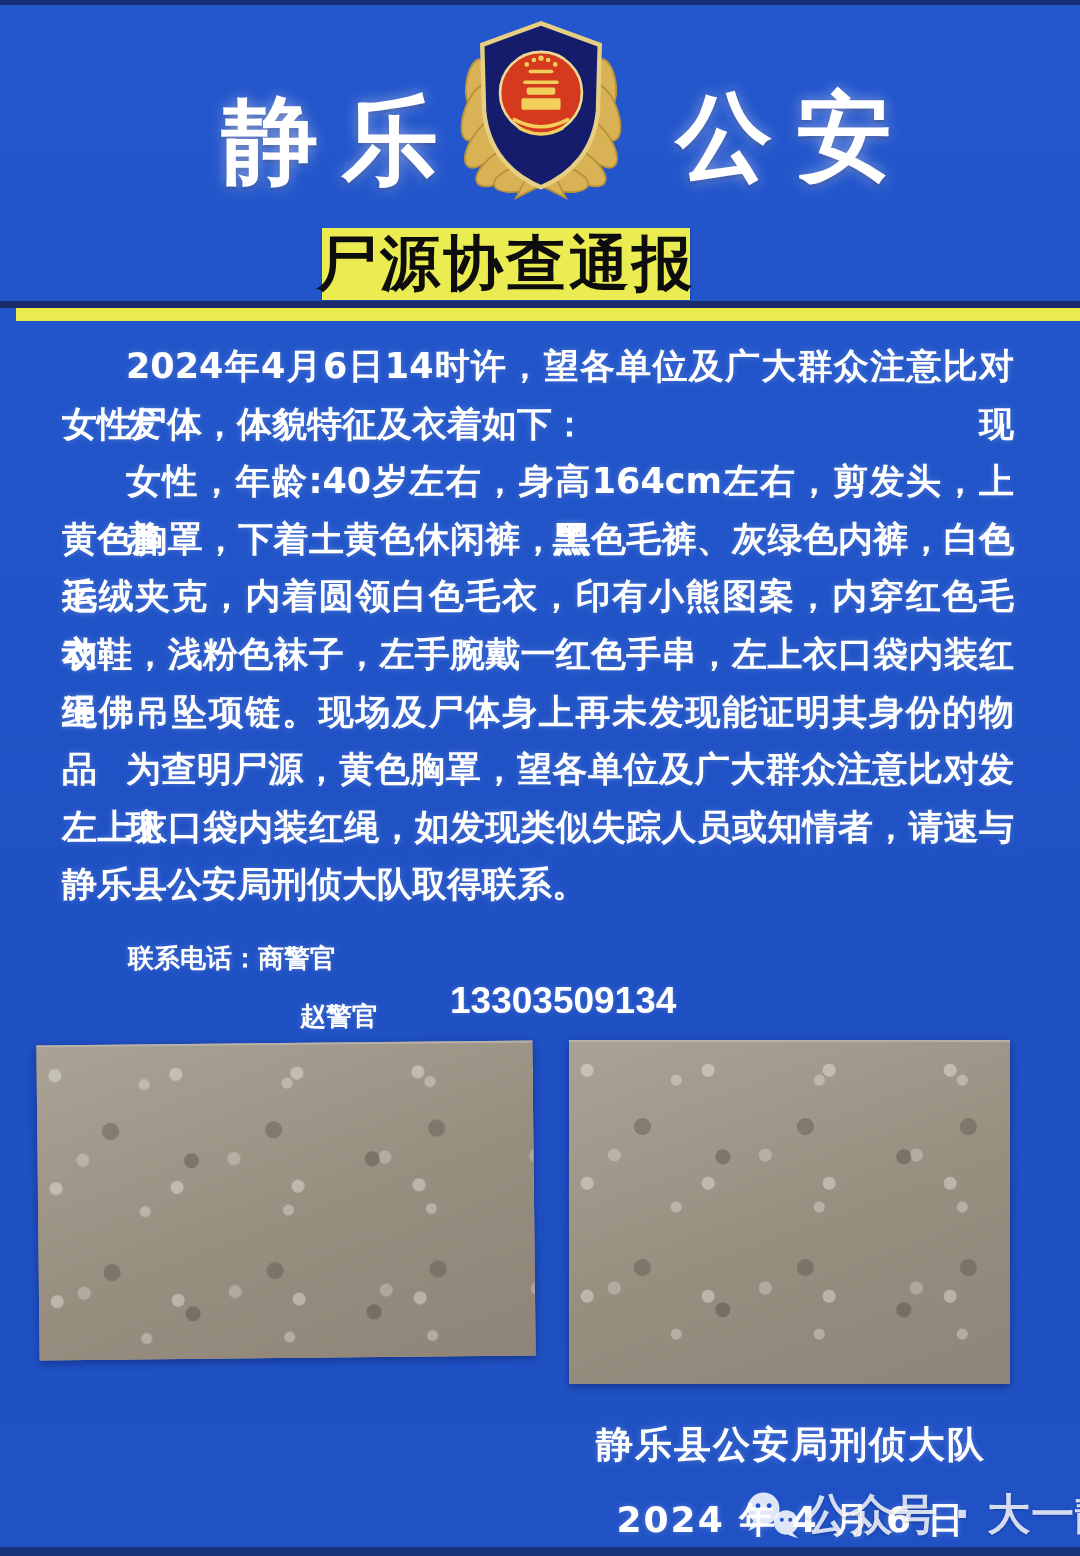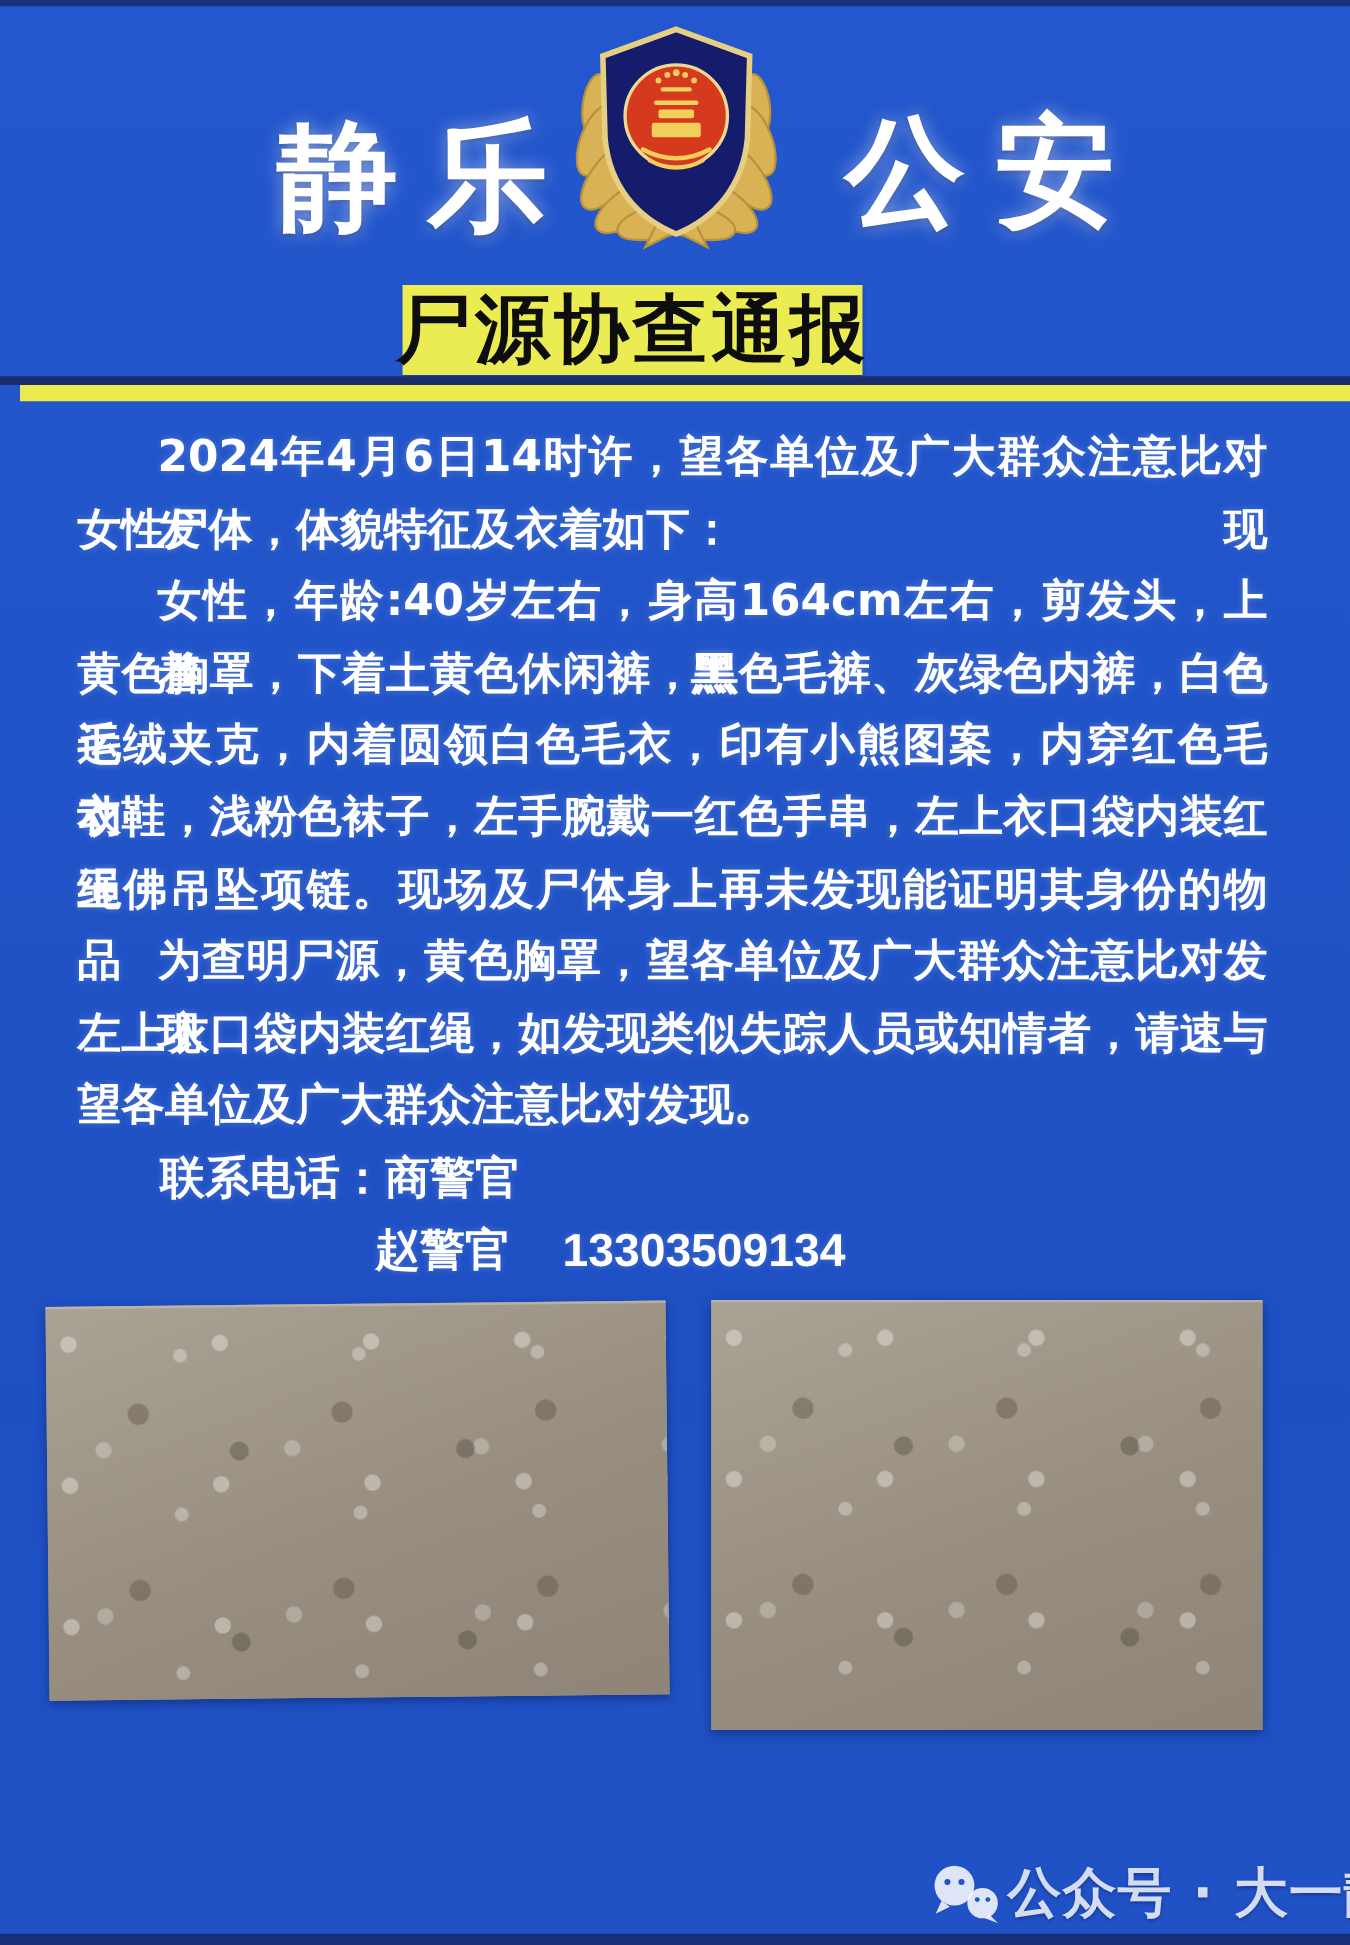--- a/index.html
+++ b/index.html
@@ -38,21 +38,21 @@
   
   .body-block{position:absolute;left:62px;top:338px;width:952px;color:#ffffff;}
   .bline{
     height:57.6px;line-height:57.6px;font-size:35px;font-weight:700;
     text-shadow:0 0 6px rgba(255,255,255,.22);white-space:nowrap;
   }
   .j{white-space:normal;text-align:justify;text-align-last:justify;}
   .in{padding-left:64px;}
   .contact-row{position:relative;height:57.6px;}
   .c-label{
-    position:absolute;top:0;line-height:57.6px;font-size:36px;font-weight:700;
+    position:absolute;top:16px;line-height:57.6px;font-size:26px;font-weight:700;
     text-shadow:0 0 6px rgba(255,255,255,.22);white-space:nowrap;
   }
   .c-phone{
     position:absolute;top:0;line-height:57.6px;font-size:37px;font-weight:600;
     font-family:"Liberation Sans","DejaVu Sans",sans-serif;letter-spacing:0px;
     text-shadow:0 0 5px rgba(255,255,255,.2);
   }
   .row-a .c-label{left:66px;} .row-a .c-phone{left:385px;}
   .row-b .c-label{left:238px;} .row-b .c-phone{left:388px;}
 
@@ -150,34 +150,38 @@
   <div class="body-block">
     <div class="bline j in">2024年4月6日14时许，望各单位及广大群众注意比对发现</div>
     <div class="bline">女性尸体，体貌特征及衣着如下：</div>
     <div class="bline j in">女性，年龄:40岁左右，身高164cm左右，剪发头，上着黑色</div>
     <div class="bline j">黄色胸罩，下着土黄色休闲裤，黑色毛裤、灰绿色内裤，白色运</div>
     <div class="bline j">毛绒夹克，内着圆领白色毛衣，印有小熊图案，内穿红色毛衣、</div>
     <div class="bline j">动鞋，浅粉色袜子，左手腕戴一红色手串，左上衣口袋内装红绳</div>
     <div class="bline j">玉佛吊坠项链。现场及尸体身上再未发现能证明其身份的物品。</div>
     <div class="bline j in">为查明尸源，黄色胸罩，望各单位及广大群众注意比对发现</div>
     <div class="bline j">左上衣口袋内装红绳，如发现类似失踪人员或知情者，请速与</div>
-    <div class="bline">望各单位及广大群众注意比对发现。</div>
+    <div class="bline">静乐县公安局刑侦大队取得联系。</div>
 
     <div class="contact-row row-a">
       <span class="c-label">联系电话：商警官</span>
     </div>
     <div class="contact-row row-b">
       <span class="c-label">赵警官</span>
       <span class="c-phone">13303509134</span>
     </div>
   </div>
 
   <div class="photo photo-1"></div>
   <div class="photo photo-2"></div>
 
+  <div class="footer">
+    <div class="footer-unit">静乐县公安局刑侦大队</div>
+    <div class="footer-date">2024 年 4 月 6 日</div>
+  </div>
 
   <div class="watermark">
     <svg class="wm-icon" viewBox="0 0 64 56" aria-hidden="true">
       <g fill="rgba(255,255,255,.85)">
         <circle cx="23" cy="21" r="17"></circle>
         <path d="M12 34 L7 45 L19 39 Z"></path>
         <circle cx="47" cy="36" r="13"></circle>
         <path d="M53 46 L60 53 L49 49 Z"></path>
       </g>
       <g fill="#2154c8">

